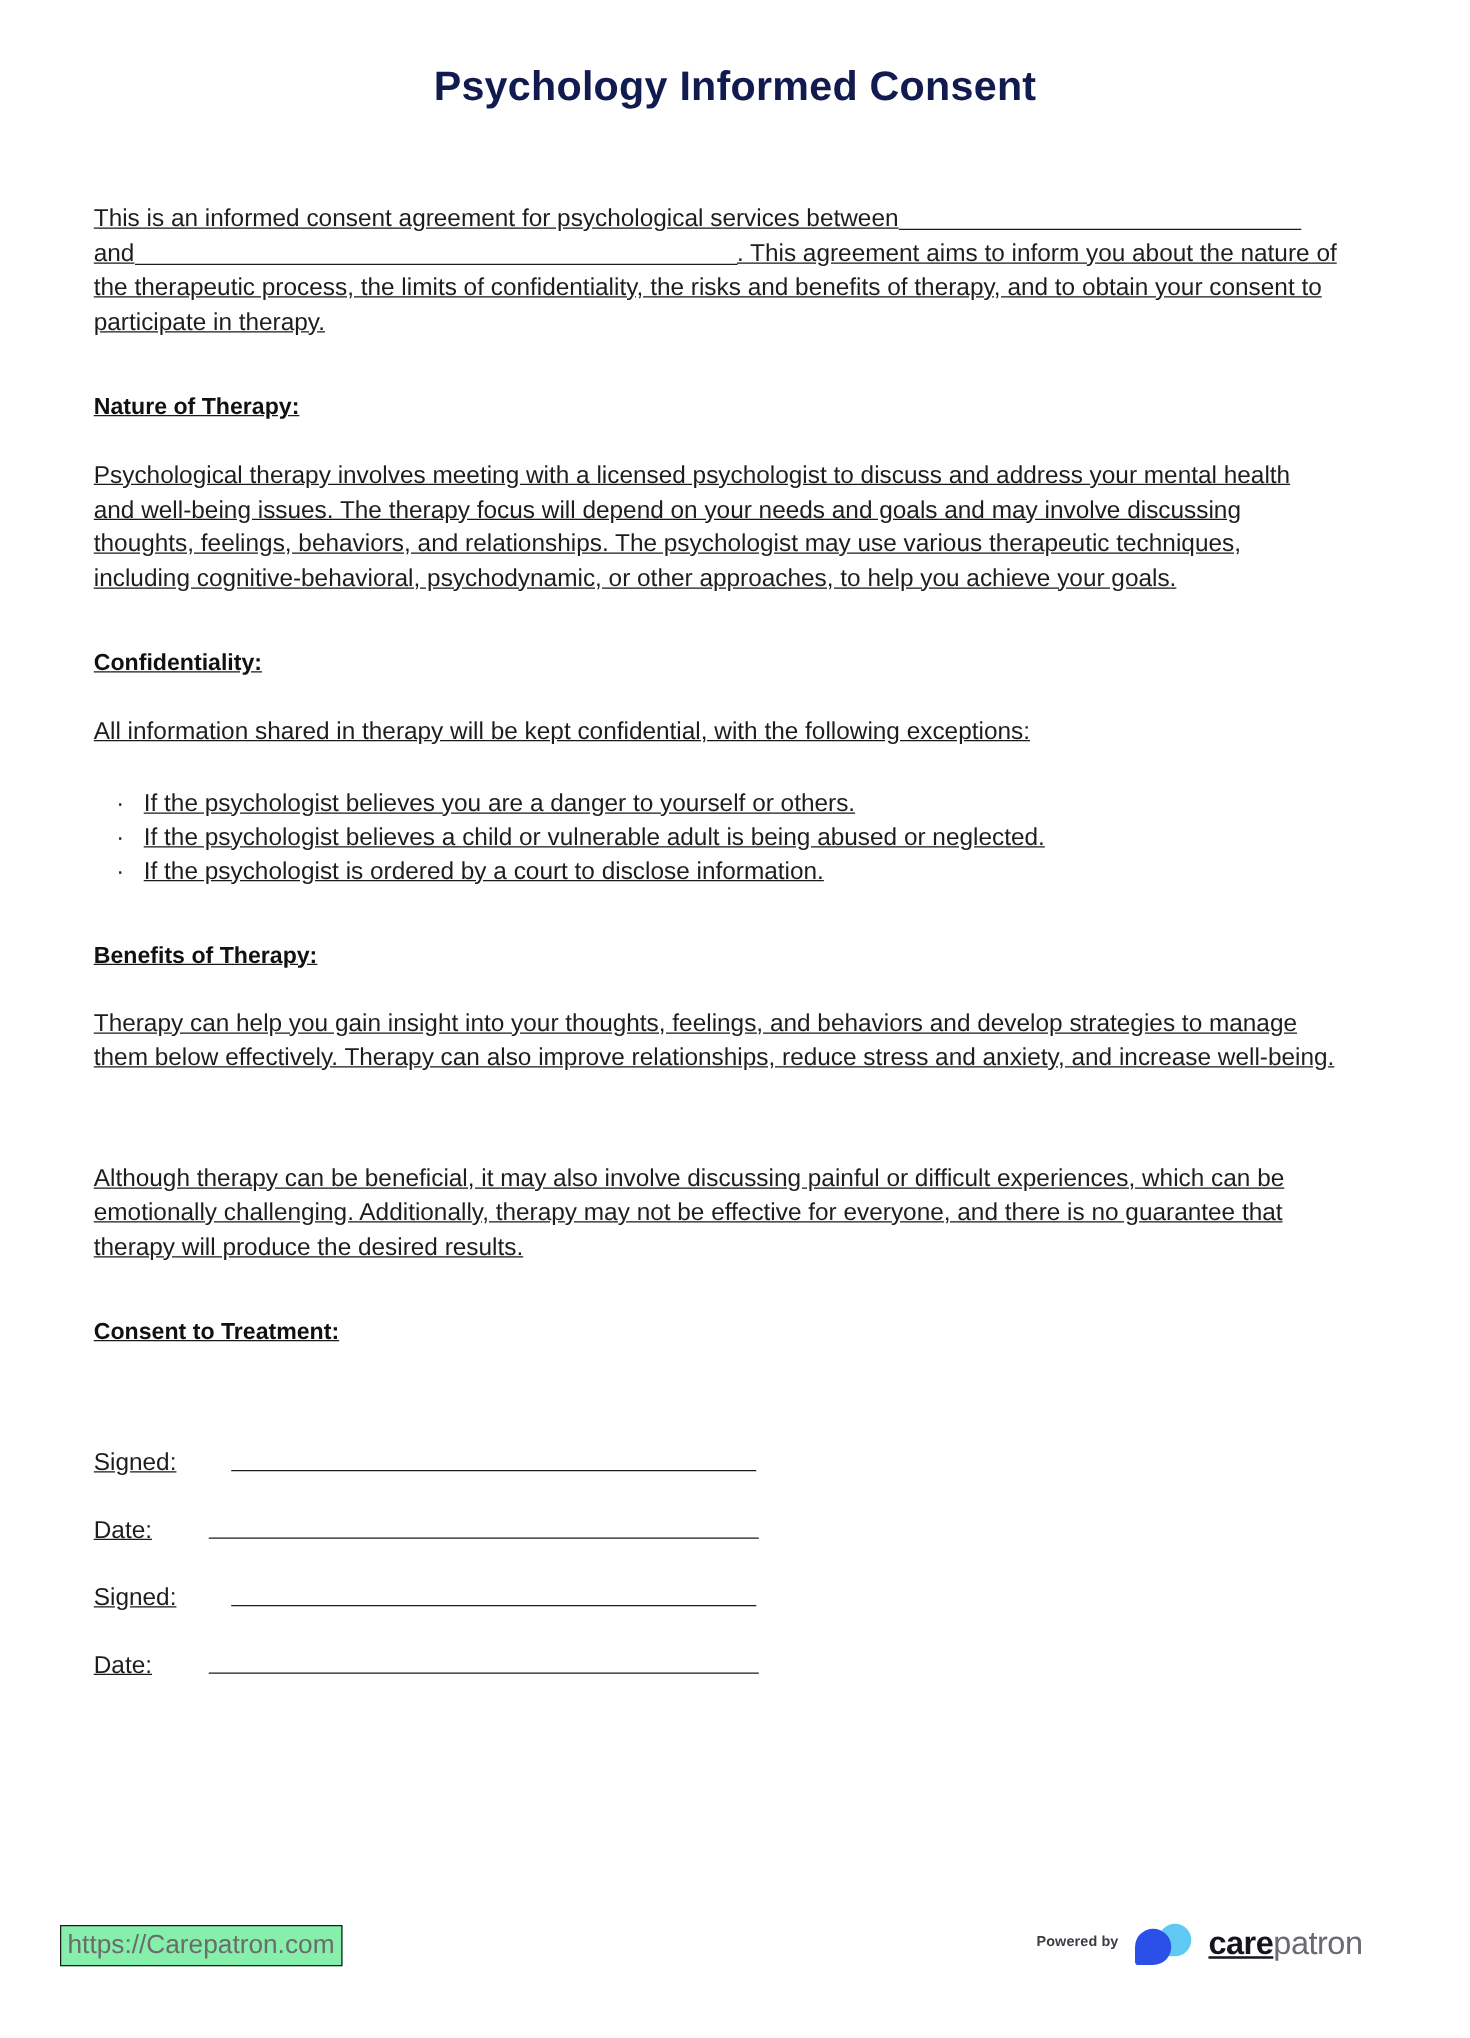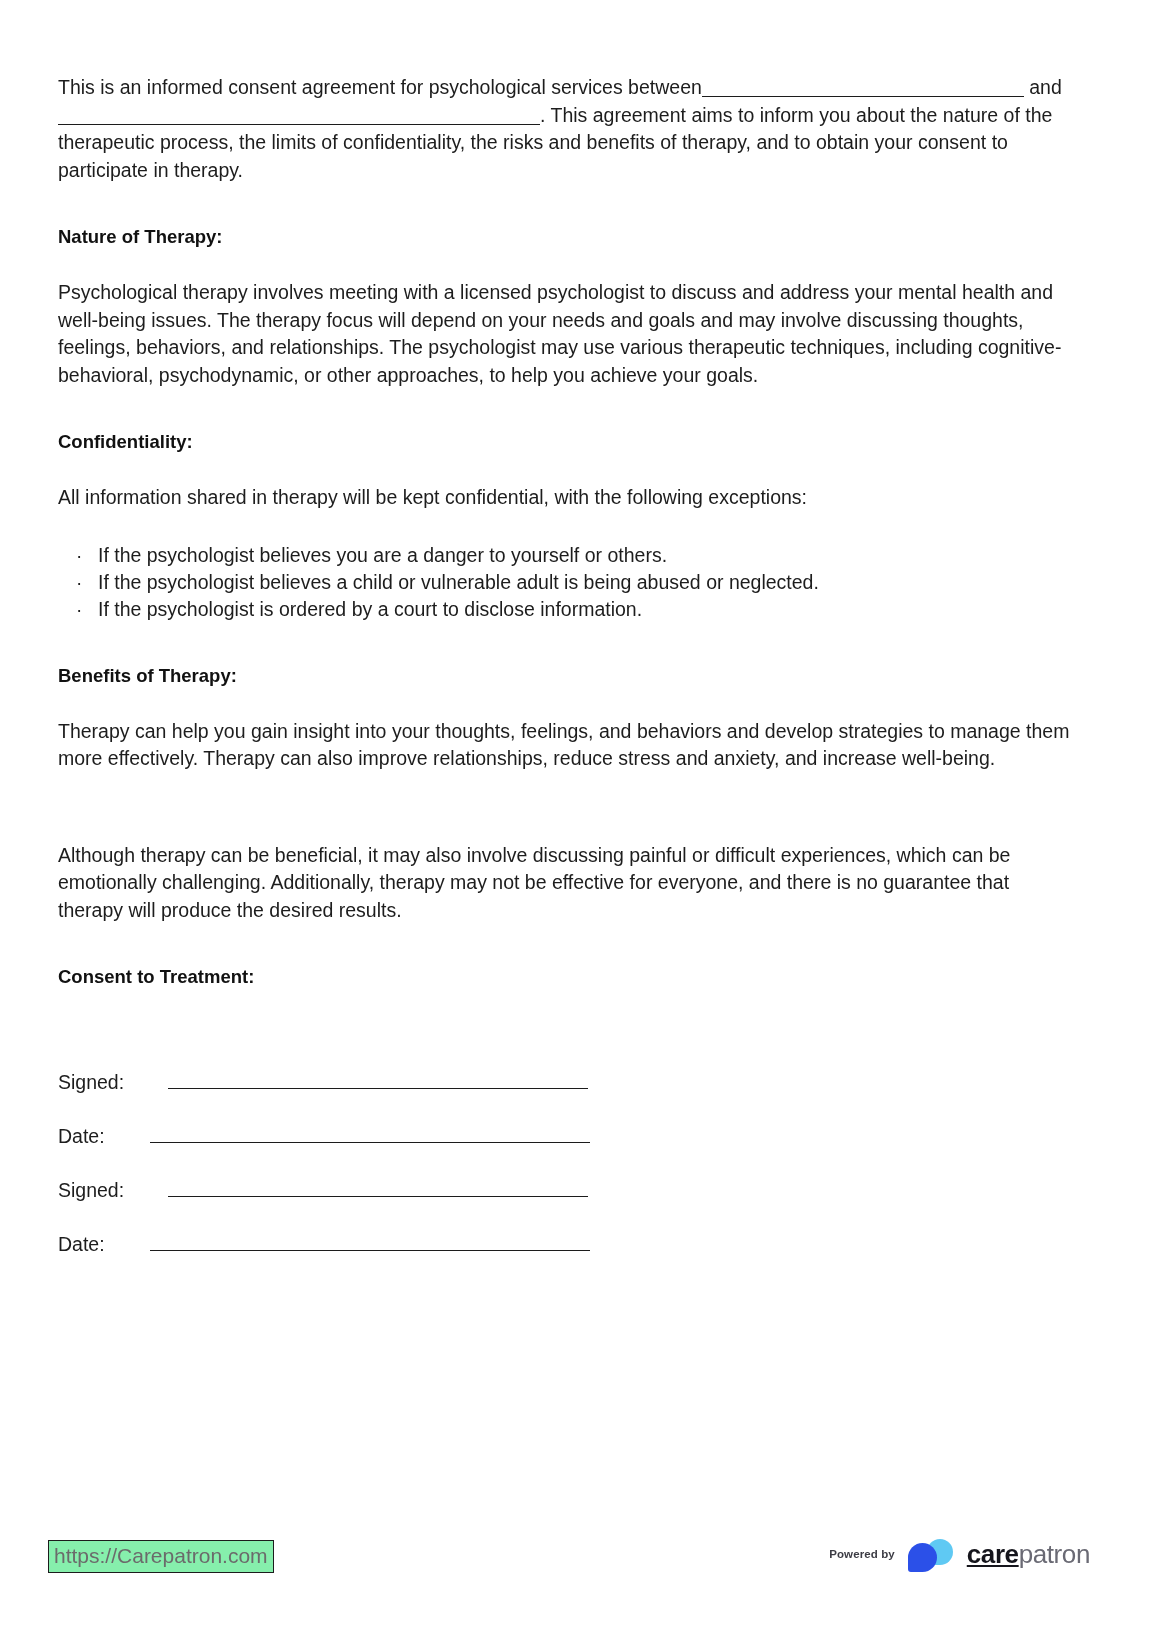--- a/index.html
+++ b/index.html
@@ -31,23 +31,24 @@
     font-weight: bold;
     color: #111b4f;
     letter-spacing: 0.2px;
     margin: 0;
     padding-top: 50px;
   }
 
   
   .content {
     margin: 0 auto;
-    padding-left: 58px;
+    padding-left: 75px;
     padding-right: 106px;
     padding-top: 74px;
+    text-decoration: underline;
   }
 
   p.body-text {
     font-size: 19.5px;
     line-height: 27.5px;
     margin: 0;
     color: #1d1d1d;
     text-align: left;
   }
 
@@ -189,20 +190,21 @@
   .brand-word .b-patron {
     font-weight: normal;
     color: #6a6a74;
   }
 </style>
 </head>
 <body>
 
 <div class="page">
 
+  <h1 class="doc-title">Psychology Informed Consent</h1>
 
   <div class="content">
 
     <p class="body-text"><span>This is an informed consent agreement for psychological services between</span><span class="blank-inline blank-a"></span>
       <span>and</span><span class="blank-inline blank-b"></span><span>. This agreement aims to inform you about the nature of the therapeutic process, the limits of confidentiality, the risks and benefits of therapy, and to obtain your consent to participate in therapy.</span></p>
 
     <div class="gap-heading"></div>
 
     <div class="section-heading">Nature of Therapy:</div>
     <div class="gap-after-heading"></div>
@@ -219,21 +221,21 @@
     <ul class="exceptions">
       <li><span class="dot">·</span><span>If the psychologist believes you are a danger to yourself or others.</span></li>
       <li><span class="dot">·</span><span>If the psychologist believes a child or vulnerable adult is being abused or neglected.</span></li>
       <li><span class="dot">·</span><span>If the psychologist is ordered by a court to disclose information.</span></li>
     </ul>
 
     <div class="gap-heading"></div>
 
     <div class="section-heading">Benefits of Therapy:</div>
     <div class="gap-after-heading"></div>
-    <p class="body-text">Therapy can help you gain insight into your thoughts, feelings, and behaviors and develop strategies to manage them more effectively. Therapy can also improve relationships, reduce stress and anxiety, and increase well-being.</p>
+    <p class="body-text">Therapy can help you gain insight into your thoughts, feelings, and behaviors and develop strategies to manage them below effectively. Therapy can also improve relationships, reduce stress and anxiety, and increase well-being.</p>
 
     <div class="gap-heading"></div>
 
     <div class="gap-after-heading"></div>
     <p class="body-text">Although therapy can be beneficial, it may also involve discussing painful or difficult experiences, which can be emotionally challenging. Additionally, therapy may not be effective for everyone, and there is no guarantee that therapy will produce the desired results.</p>
 
     <div class="gap-heading"></div>
 
     <div class="section-heading">Consent to Treatment:</div>
     <div class="gap-after-heading"></div>

